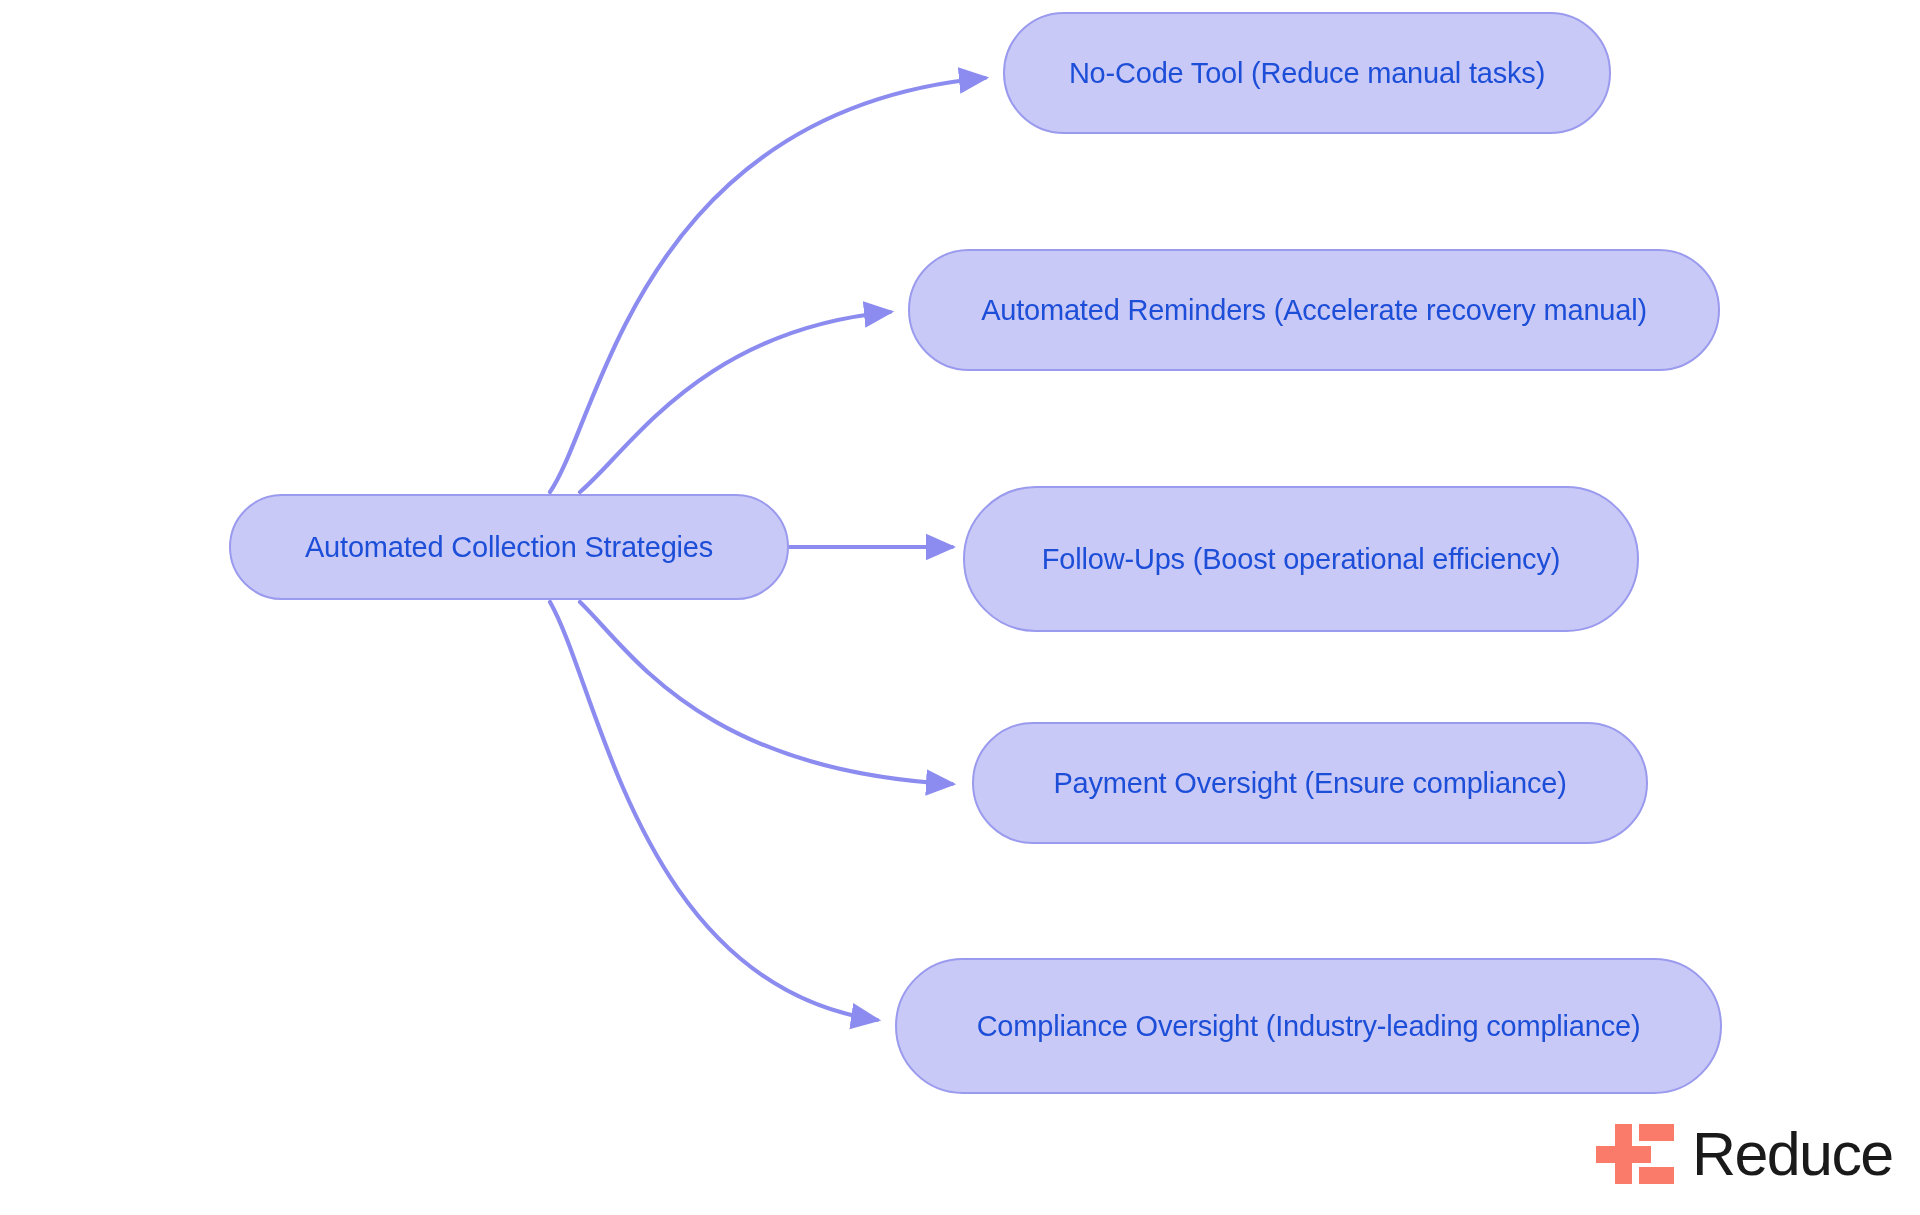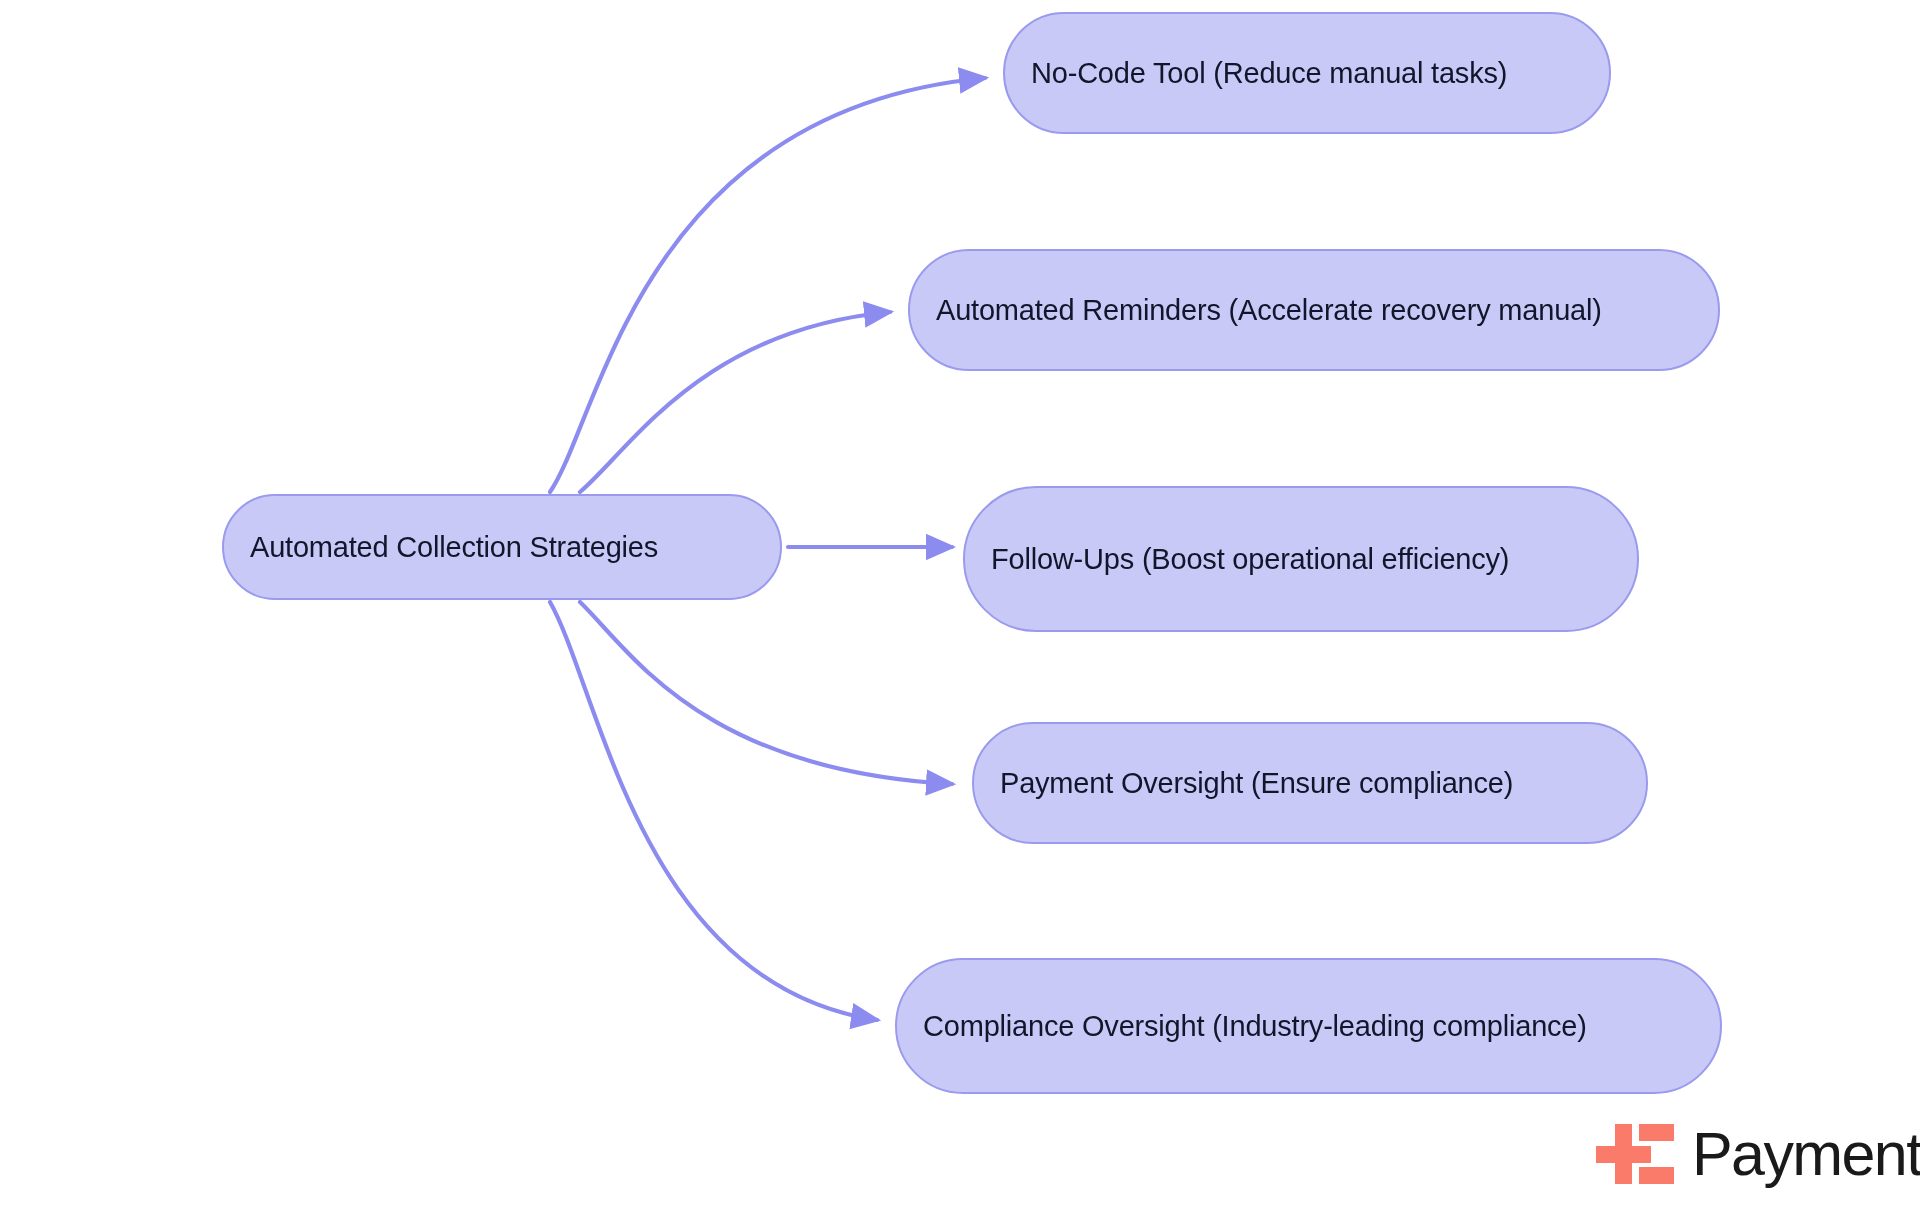--- a/index.html
+++ b/index.html
@@ -36,35 +36,36 @@
 
   
   .node {
     position: absolute;
     box-sizing: border-box;
     background: #c9c9f7;
     border: 2px solid #9a9aee;
     border-radius: 999px;
     display: flex;
     align-items: center;
+    justify-content: center;
     text-align: center;
-    color: #0f172a;
+    color: #1d4ed8;
     font-size: 29px;
     font-weight: 400;
     letter-spacing: -0.2px;
     line-height: 1.2;
     padding: 16px 26px;
     white-space: nowrap;
   }
   .node-label {
     display: block;
   }
 
   #node-root {
-    left: 222px;
+    left: 229px;
     top: 494px;
     width: 560px;
     height: 106px;
   }
   #node-child-0 {
     left: 1003px;
     top: 12px;
     width: 608px;
     height: 122px;
   }
@@ -172,16 +173,16 @@
     <svg id="brand-mark" viewBox="0 0 82 82" xmlns="http://www.w3.org/2000/svg">
 
       <rect x="19" y="11" width="17" height="60" fill="#fb7b6b"></rect>
 
       <rect x="0" y="33" width="55" height="17" fill="#fb7b6b"></rect>
 
       <rect x="43" y="11" width="35" height="17" fill="#fb7b6b"></rect>
 
       <rect x="43" y="54" width="35" height="17" fill="#fb7b6b"></rect>
     </svg>
-    <span id="brand-wordmark">Payment</span>
+    <span id="brand-wordmark">Reduce</span>
   </div>
 
 </div>
 
 </body></html>

